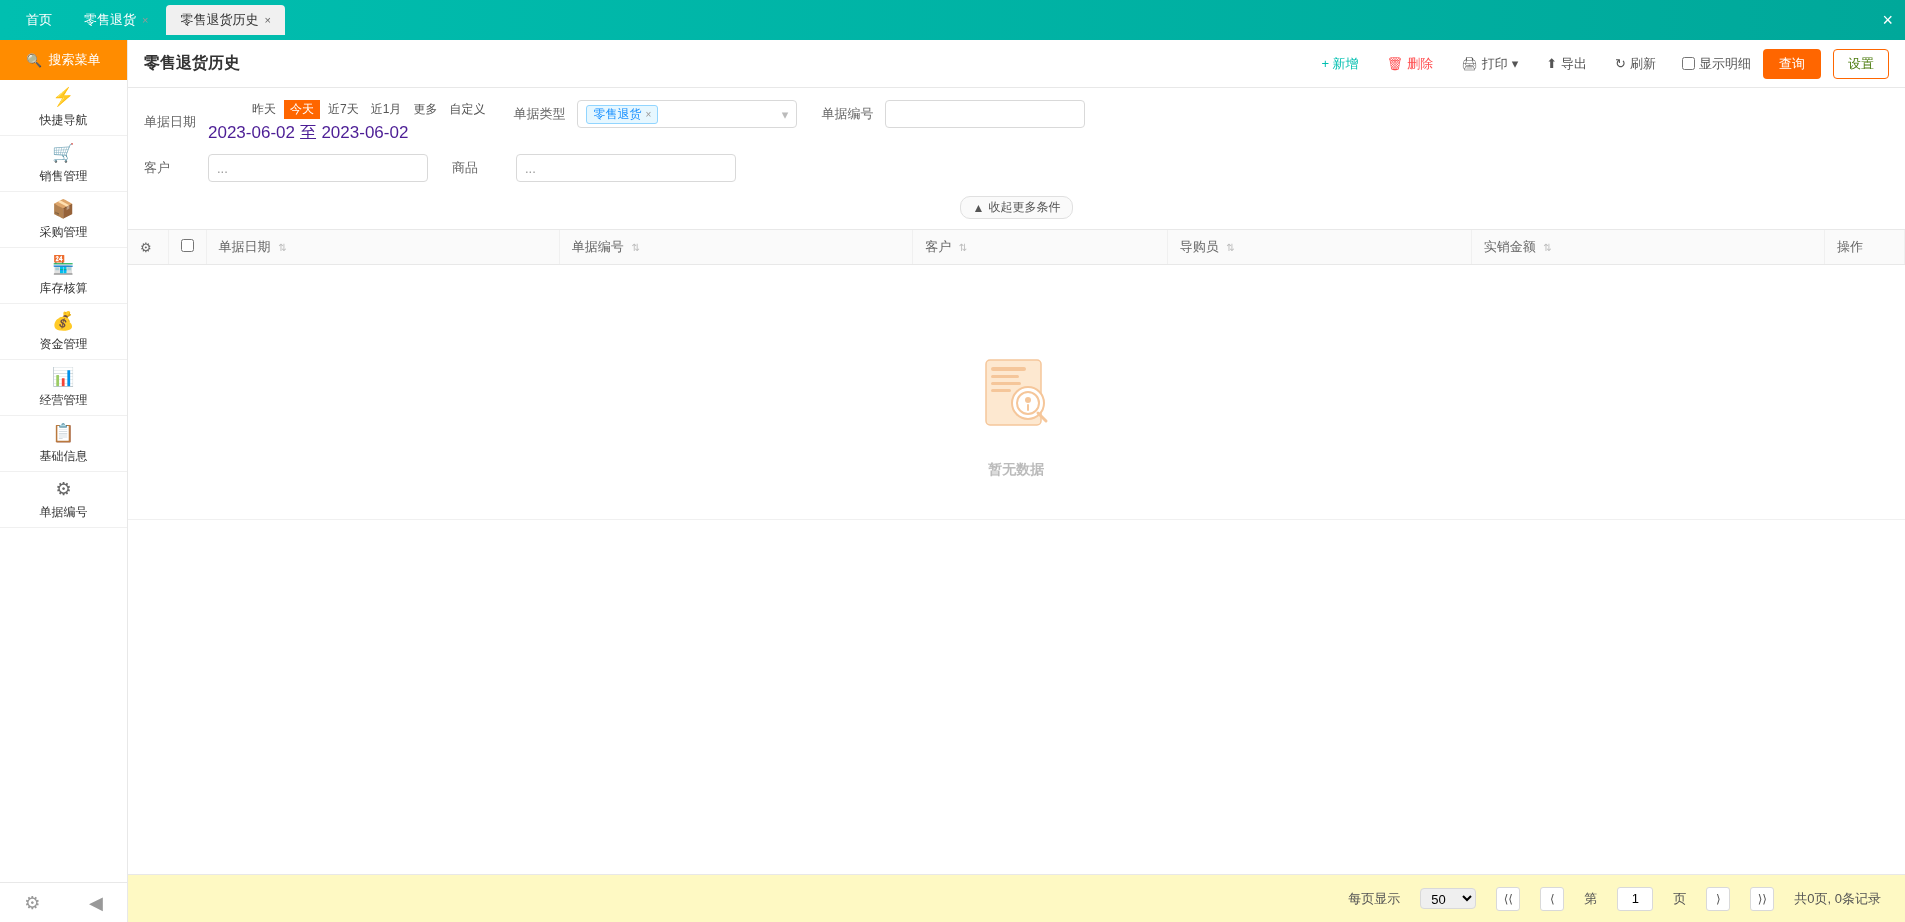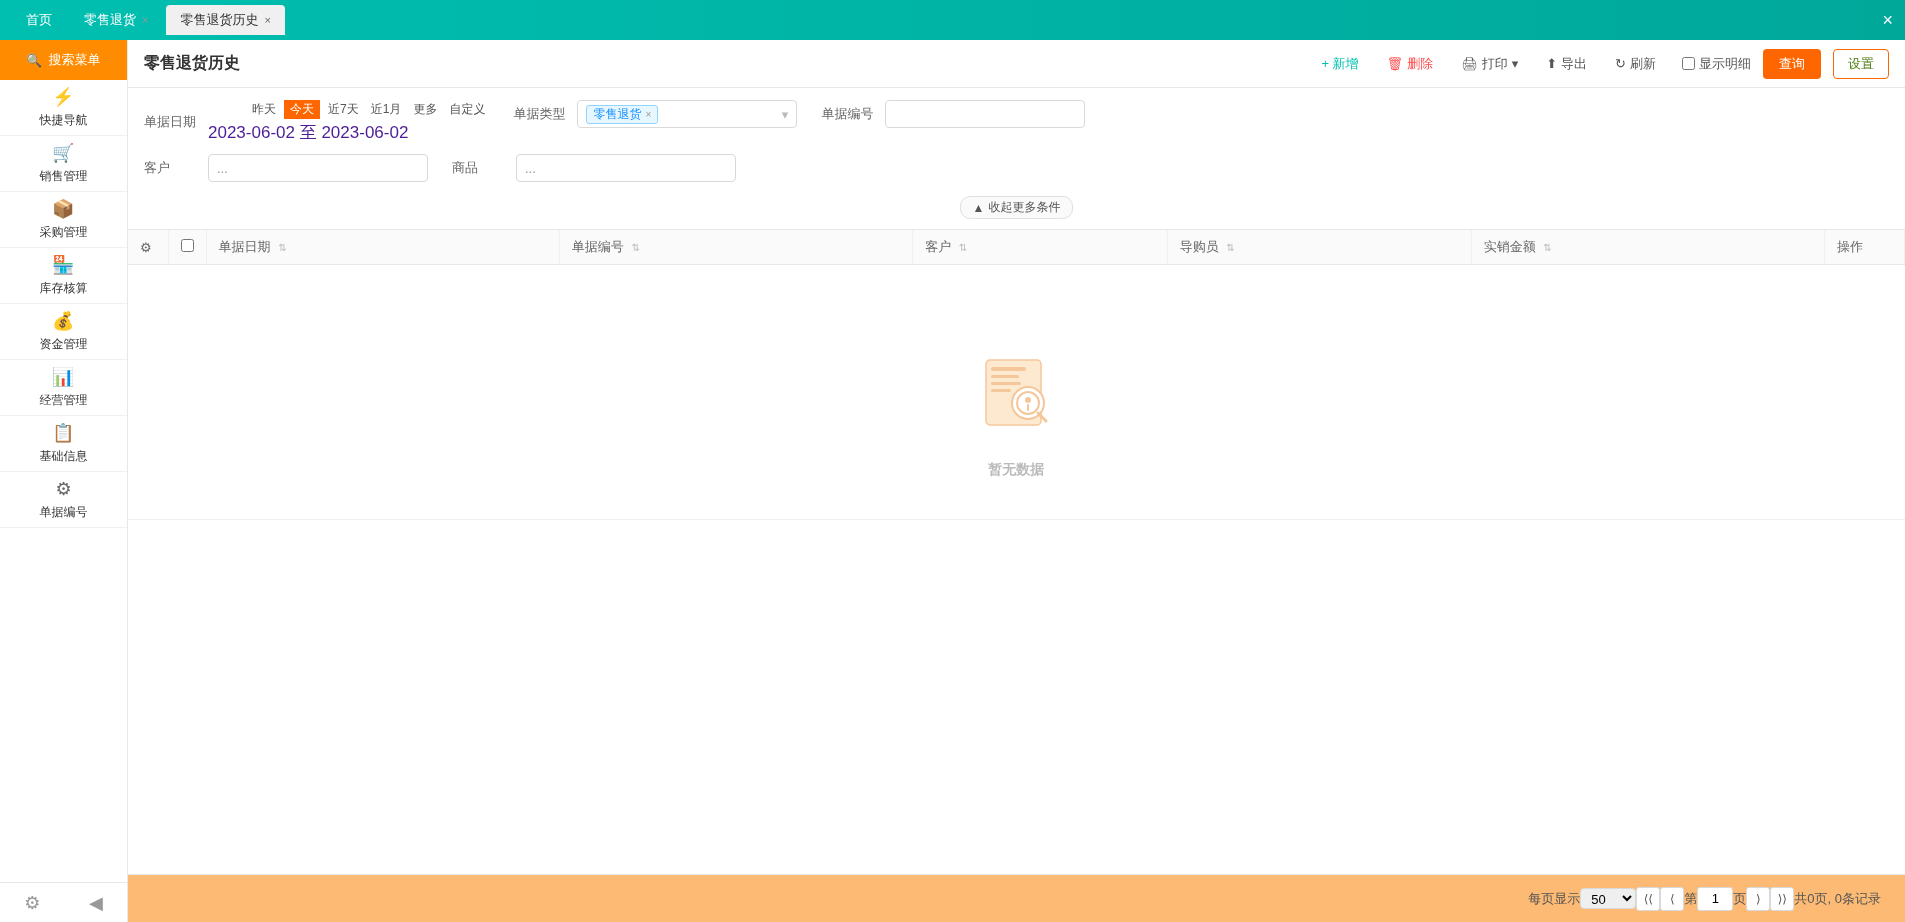--- a/index.html
+++ b/index.html
@@ -353,27 +353,27 @@
     }
     .empty-text {
       font-size: 14px;
       color: #bbb;
       font-weight: bold;
     }
 
     
     .pagination-bar {
       height: 48px;
-      background: #fdba74;
+      background: #fef9c3;
       border-top: 1px solid #e8e8e8;
       display: flex;
       align-items: center;
       justify-content: flex-end;
       padding: 0 24px;
-      gap: 0;
+      gap: 20px;
       font-size: 13px;
       color: #555;
     }
     .page-size-select {
       border: 1px solid #d9d9d9;
       border-radius: 4px;
       padding: 2px 6px;
       font-size: 13px;
       outline: none;
       height: 21px;

